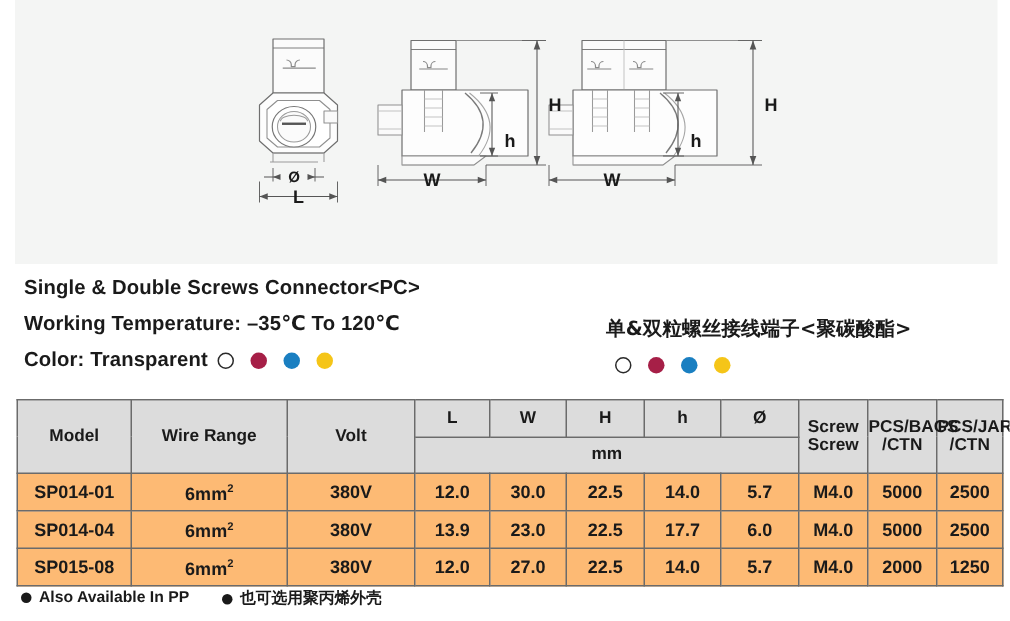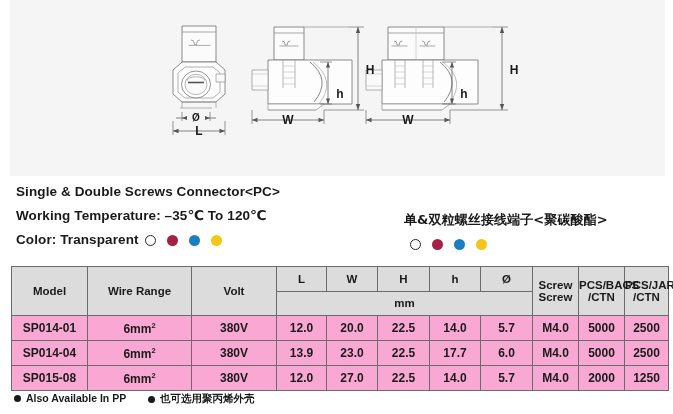--- a/index.html
+++ b/index.html
@@ -44,21 +44,21 @@
   #spec-table td,#spec-table th{
     border:1px solid #6b6b6b;
     text-align:center;
     vertical-align:middle;
     font-size:11.5px;
     font-weight:bold;
     padding:0;
     color:#1a1a1a;
   }
   #spec-table thead td{background:#dcdcdc;}
-  #spec-table tbody td{background:#f9a8d4;height:24px;font-size:12px;margin-top:25px;}
+  #spec-table tbody td{background:#fdba74;height:24px;font-size:12px;margin-top:25px;}
   .hdr-tall{height:48px;}
   .hdr-half{height:21px;}
   .hdr-two{line-height:12.5px;font-size:11px;}
   sup{font-size:7.5px;vertical-align:super;}
 
   
   #notes{
     position:absolute;left:0;top:392px;width:673px;height:20px;
   }
   .note{
@@ -278,21 +278,21 @@
     <tr>
       <td colspan="5" class="hdr-half">mm</td>
     </tr>
   </thead>
   <tbody>
       <tr>
         <td>SP014-01</td>
         <td>6mm<sup>2</sup></td>
         <td>380V</td>
         <td>12.0</td>
-        <td>20.0</td>
+        <td>30.0</td>
         <td>22.5</td>
         <td>14.0</td>
         <td>5.7</td>
         <td>M4.0</td>
         <td>5000</td>
         <td>2500</td>
       </tr>
       <tr>
         <td>SP014-04</td>
         <td>6mm<sup>2</sup></td>

